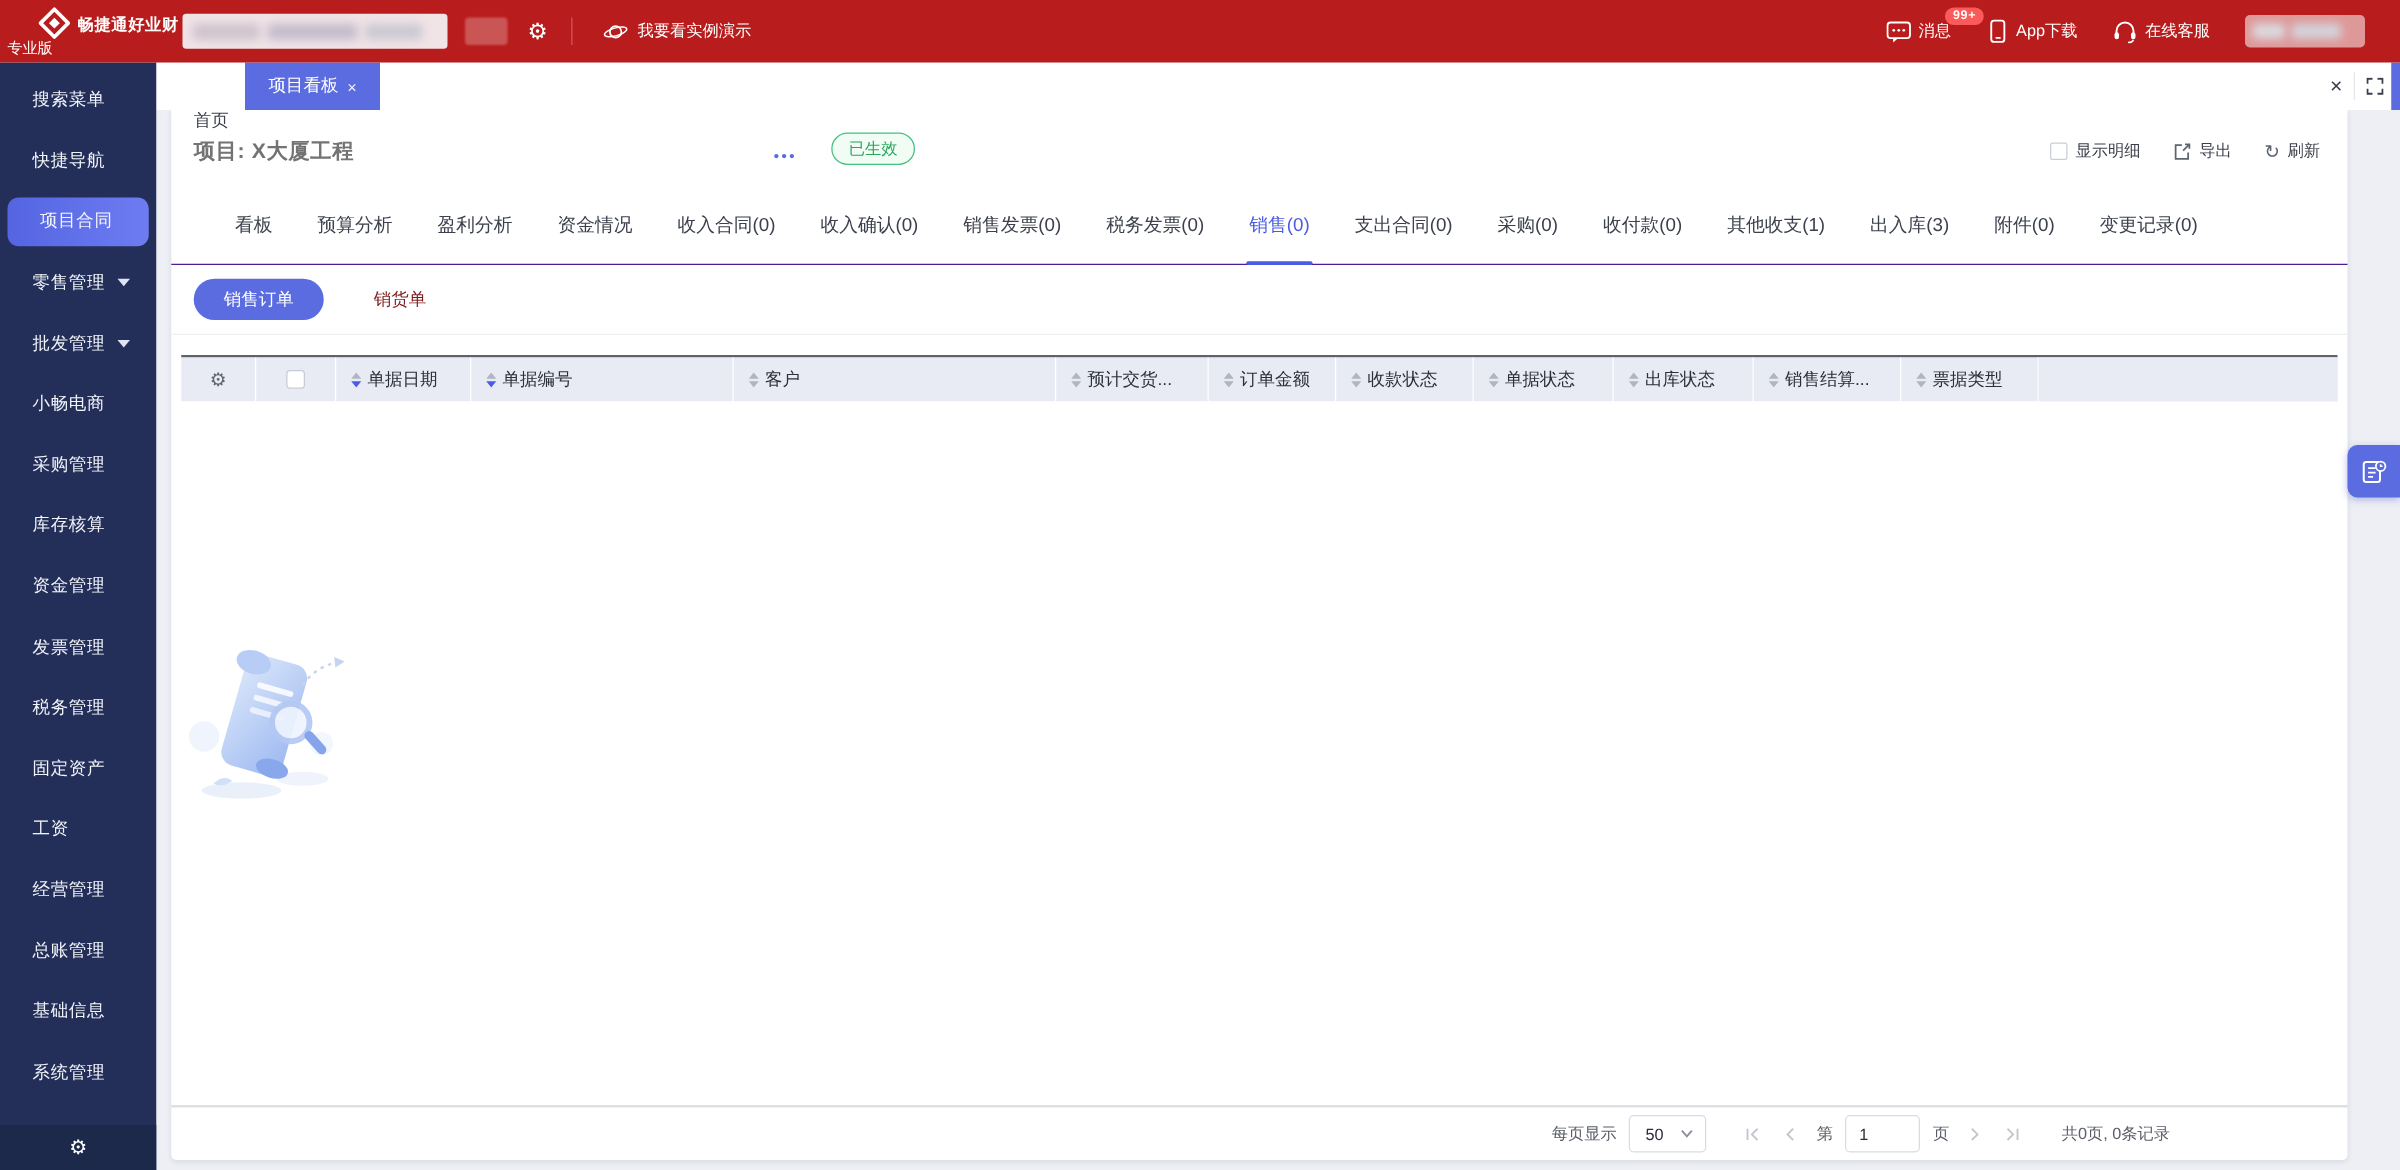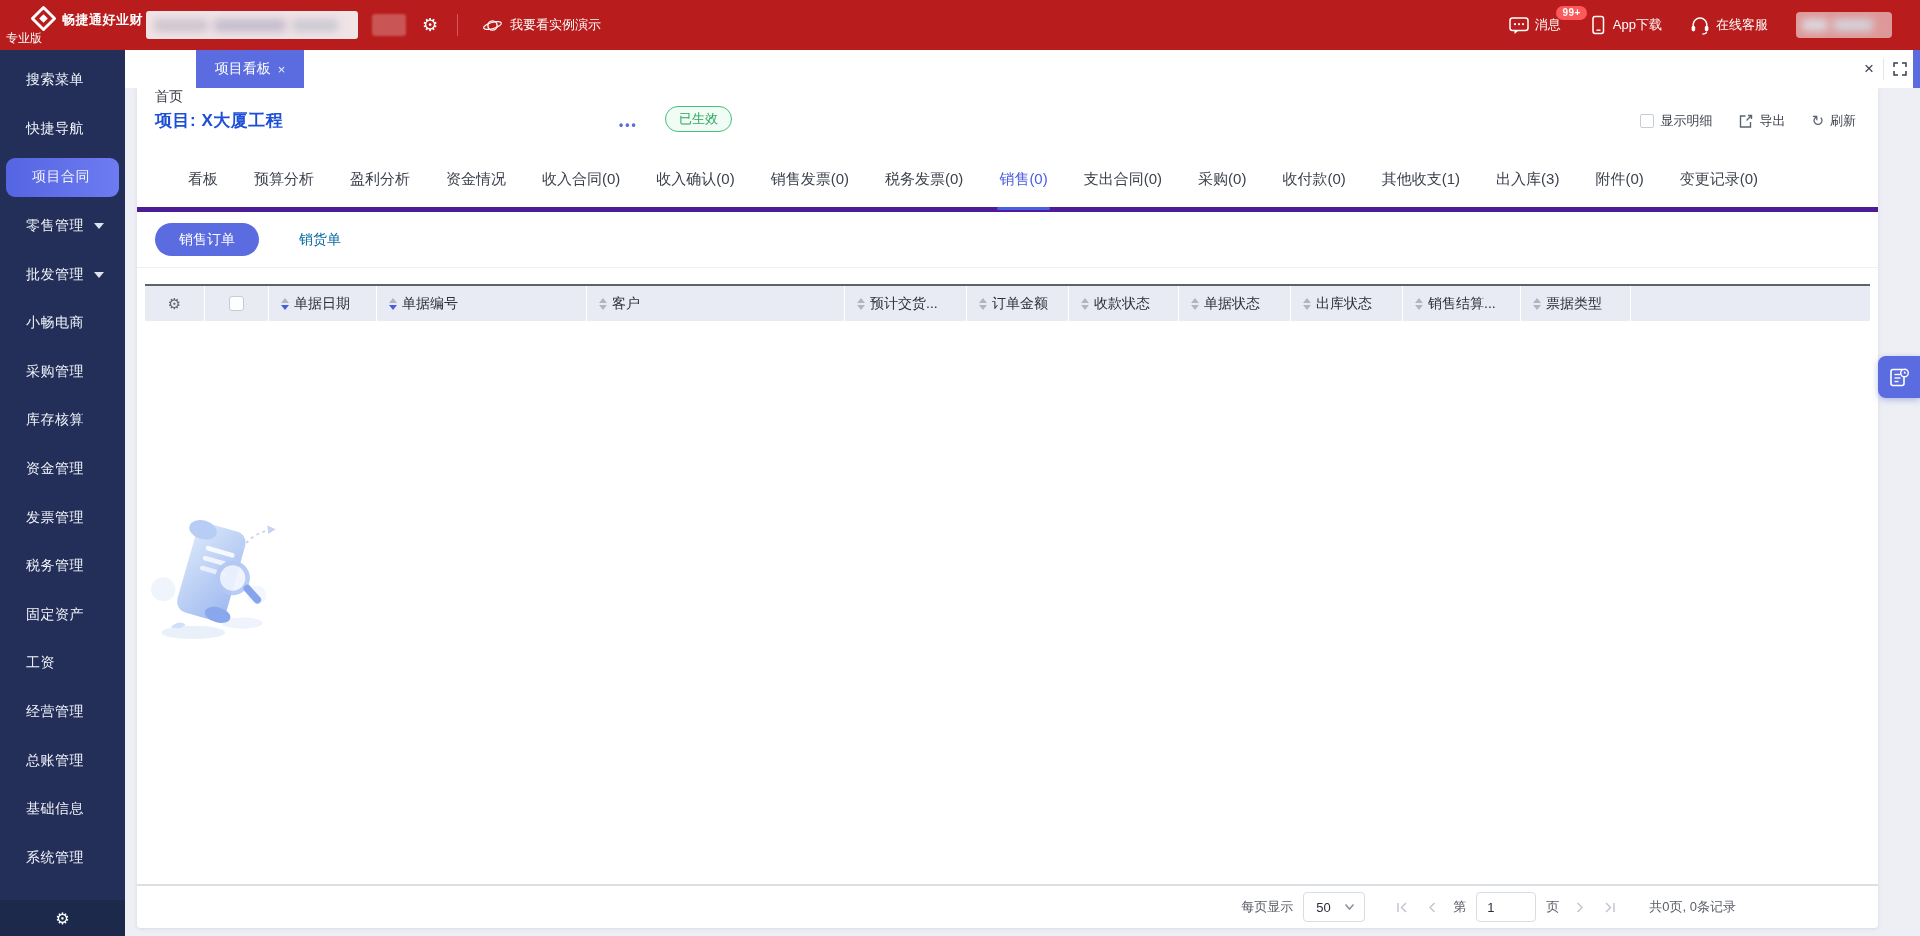--- a/index.html
+++ b/index.html
@@ -43,39 +43,39 @@
   .strip-sep { position:absolute; right:36px; top:8px; width:1px; height:22px; background:#e4e6ea; }
   .strip-expand { position:absolute; right:13px; top:12px; cursor:pointer; }
   .strip-blue { position:absolute; right:0; top:0; width:7px; height:38px; background:#5b6ce0; }
 
   
   #main { position:absolute; left:125px; top:88px; right:0; bottom:0; background:#edeff4; }
   #card { position:absolute; left:12px; top:0; right:42px; bottom:8px; background:#fff; box-shadow:0 1px 4px rgba(40,50,80,.10); border-radius:0 0 4px 4px; }
 
   
   .title-row { position:absolute; left:0; top:0; right:0; height:62px; }
-  .proj-title { position:absolute; left:18px; top:21px; font-size:17px; font-weight:600; color:#1d4ed8; letter-spacing:.5px; }
+  .proj-title { position:absolute; left:18px; top:21px; font-size:17px; font-weight:600; color:#737373; letter-spacing:.5px; }
   .more-dots { position:absolute; left:482px; top:30px; color:#5b6ce0; font-size:12px; font-weight:bold; letter-spacing:2px; cursor:pointer; }
   .status-badge { position:absolute; left:528px; top:18px; border:1px solid #43c07c; color:#2aa55c; background:#f0fcf4; font-size:13px; padding:3px 13px; border-radius:13px; }
   .title-controls { position:absolute; right:22px; top:24px; display:flex; align-items:center; gap:26px; font-size:13px; color:#3a3f4a; }
   .ctl { display:flex; align-items:center; gap:6px; cursor:pointer; }
   .checkbox { width:14px; height:14px; border:1px solid #c9cdd6; border-radius:2px; background:#fff; }
   .refresh-glyph { font-size:15px; color:#5c6472; }
 
   
-  .nav-tabs { position:absolute; left:0; top:62px; right:0; height:62px; border-bottom:5px solid #4c1d95; display:flex; align-items:center; padding-left:33px; }
+  .nav-tabs { position:absolute; left:0; top:62px; right:0; height:62px; border-bottom:1px solid #4c1d95; display:flex; align-items:center; padding-left:33px; }
   .nav-tab { position:relative; height:62px; line-height:62px; padding:0 18px; font-size:15px; color:#3c414d; cursor:pointer; white-space:nowrap; }
   .nav-tab.active { color:#4a5ce1; }
   .nav-tab.active::after { content:""; position:absolute; left:16px; right:16px; bottom:0; height:3px; background:#4a5ce1; border-radius:2px; }
 
   
   .sub-tabs { position:absolute; left:0; top:124px; right:0; height:56px; border-bottom:1px solid #eef0f3; display:flex; align-items:center; padding-left:18px; gap:36px; }
   .pill { height:33px; padding:0 24px; display:flex; align-items:center; border-radius:17px; font-size:14px; cursor:pointer; }
   .pill.active { background:#5b6ce0; color:#fff; }
-  .pill.plain { padding:0 4px; color:#0369a1; }
+  .pill.plain { padding:0 4px; color:#7f1d1d; }
 
   
   .table-wrap { position:absolute; left:8px; right:8px; top:196px; border-top:2px solid #5f6369; }
   .thead { display:flex; height:35px; background:#e9ebf4; }
   .th { display:flex; align-items:center; border-right:1px solid #fff; padding-left:12px; gap:5px; font-size:14px; font-weight:normal; color:#2b2f3a; white-space:nowrap; overflow:hidden; }
   .th.center { justify-content:center; padding-left:0; }
   .th-fill { flex:1; background:#e9ebf4; }
   .th-gear { width:60px; font-weight:normal; font-size:15px; color:#5f6470; cursor:pointer; }
   .th-check { width:64px; }
   .cb2 { width:15px; height:15px; background:#fff; border:1px solid #c6cbd6; border-radius:3px; cursor:pointer; }

